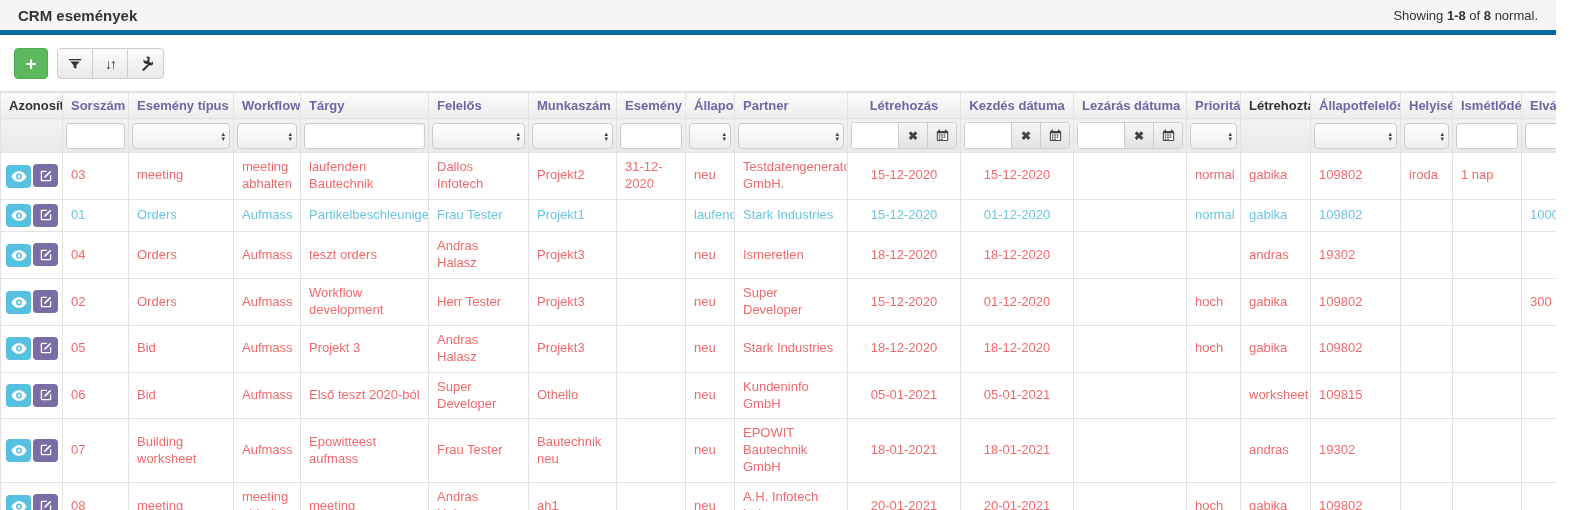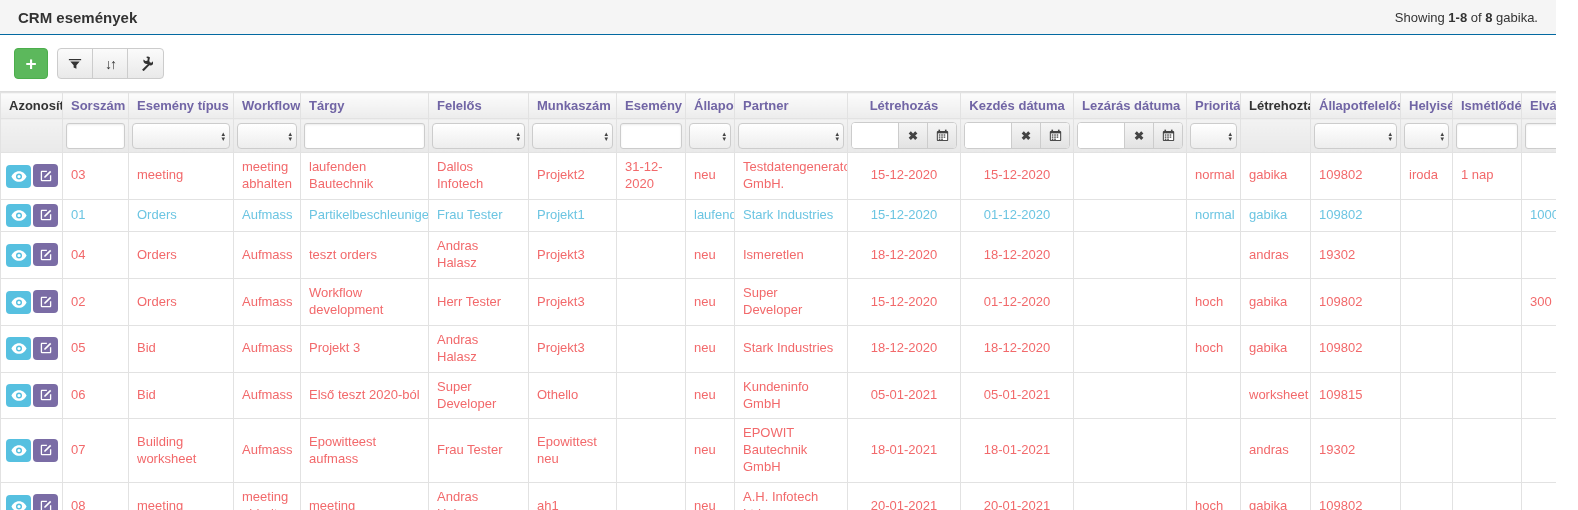--- a/index.html
+++ b/index.html
@@ -2,21 +2,21 @@
 <html><head>
 <meta charset="utf-8">
 <style>
   * { box-sizing: border-box; margin: 0; padding: 0; }
   html,body { width:1578px; height:510px; overflow:hidden; background:#fff;
     font-family:"Liberation Sans", sans-serif; color:#333; }
 
   .panel { width:1556px; }
 
   
-  .titlebar { height:35px; background:#f5f5f5; border-bottom:1px solid #0369a1;
+  .titlebar { height:35px; background:#f5f5f5; border-bottom:5px solid #0369a1;
     display:flex; align-items:center; justify-content:space-between; padding:0 18px; }
   .titlebar h1 { font-size:15px; font-weight:bold; color:#333; }
   .summary { font-size:13px; color:#333; }
   .summary b { font-weight:bold;text-align:right; }
 
   
   .toolbar { padding:13px 0 12px 14px; display:flex; align-items:flex-start; }
   .btn { display:inline-flex; align-items:center; justify-content:center;
     height:31px; min-width:36px; padding:0 10px; font-size:14px; cursor:pointer;
     border:1px solid #ccc; background:linear-gradient(#fbfbfb,#e9e9e9); color:#333; }
@@ -62,21 +62,21 @@
     font-size:12px; color:#444; font-weight:bold; }
 
   svg { display:block; }
 </style>
 </head>
 <body>
 
 <div class="panel">
   <div class="titlebar">
     <h1>CRM események</h1>
-    <div class="summary"><span>Showing </span><b>1-8</b><span> of </span><b>8</b><span> gabika.</span></div>
+    <div class="summary"><span>Showing </span><b>1-8</b><span> of </span><b>8</b><span> normal.</span></div>
   </div>
 
   <div class="toolbar">
     <button class="btn btn-success">
       <span>+</span>
     </button>
     <div class="btn-group">
       <button class="btn">
         <span>
           <svg width="14" height="14" viewBox="0 0 16 16">
@@ -487,21 +487,21 @@
                     <path fill="#fff" d="M2 3.4c0-.8.6-1.4 1.4-1.4H9v1.5H3.5v9h9V7H14v5.6c0 .8-.6 1.4-1.4 1.4H3.4A1.4 1.4 0 0 1 2 12.6V3.4z"></path>
                     <path fill="#fff" d="M6 8.7 12.7 2l1.3 1.3L7.3 10H6V8.7z"></path>
                   </svg>
                 </span>
               </button></td>
             <td>07</td>
             <td>Building worksheet</td>
             <td>Aufmass</td>
             <td>Epowitteest aufmass</td>
             <td>Frau Tester</td>
-            <td>Epowittest neu</td>
+            <td>Bautechnik neu</td>
             <td></td>
             <td>neu</td>
             <td>EPOWIT Bautechnik GmbH</td>
             <td class="c">18-01-2021</td>
             <td class="c">18-01-2021</td>
             <td class="c"></td>
             <td></td>
             <td>andras</td>
             <td>19302</td>
             <td></td>

